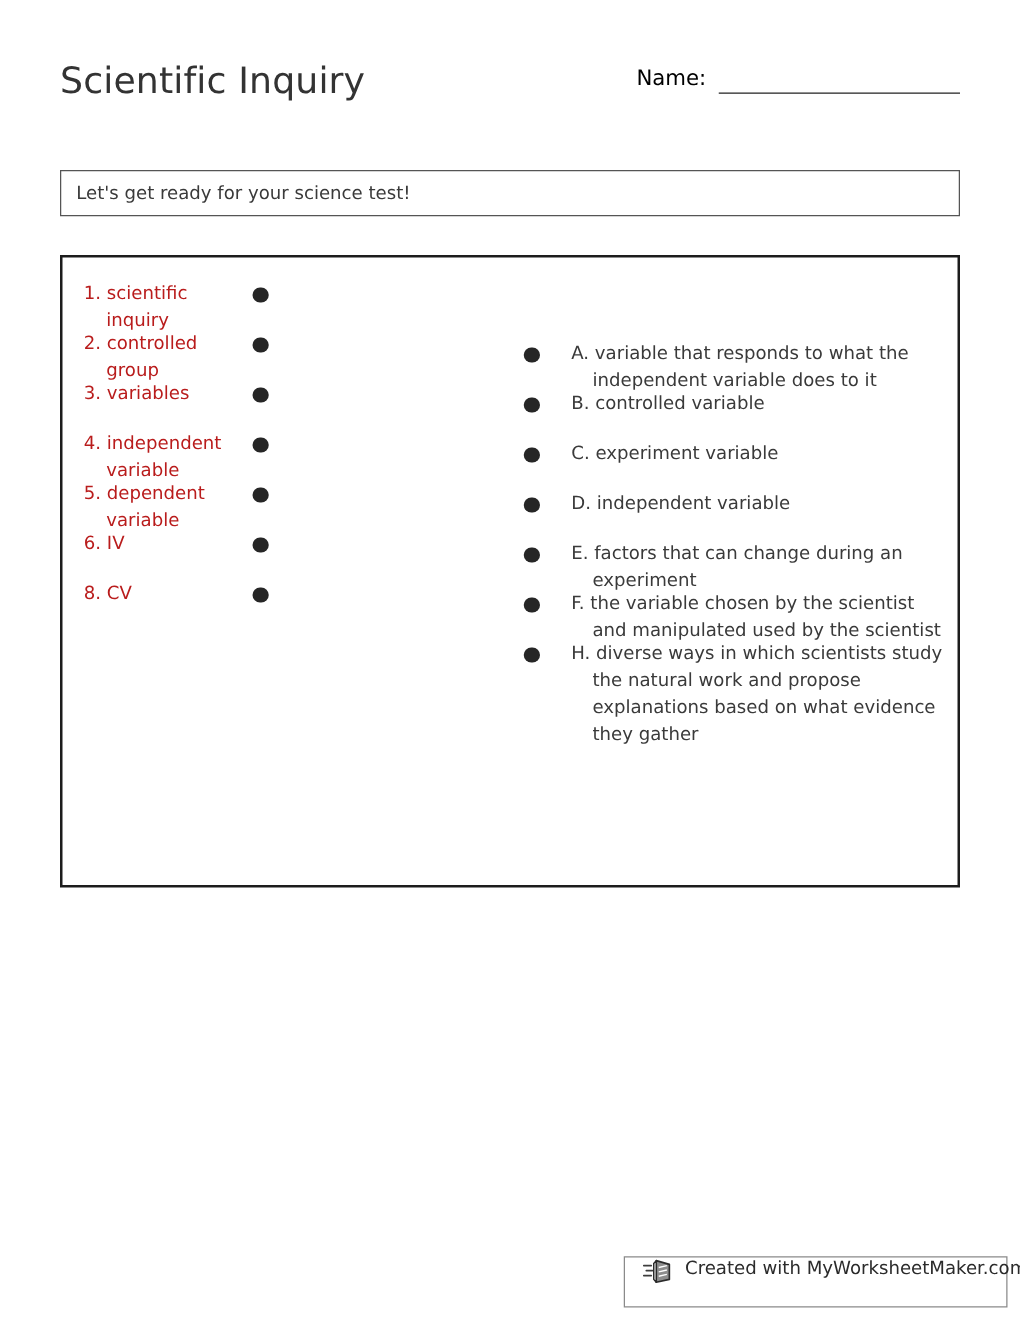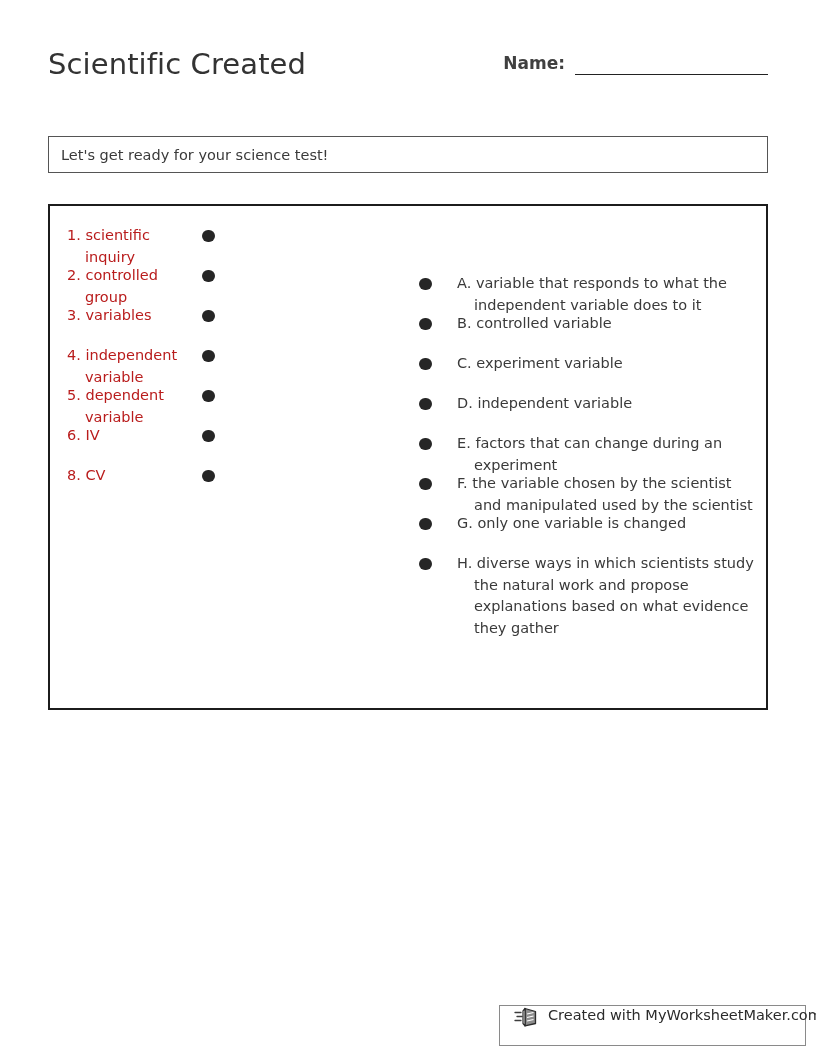--- a/index.html
+++ b/index.html
@@ -39,23 +39,22 @@
   #name-block {
     position: absolute;
     right: 0px;
     top: 8px;
     display: flex;
     align-items: flex-end;
   }
   #name-label {
     font-size: 17px;
     line-height: 22px;
-    color: #404040;
+    color: #000000;
     padding-bottom: 1px;
-    font-weight: bold;
   }
   #name-line {
     width: 193px;
     height: 20px;
     margin-left: 10px;
     border-bottom: 1.4px solid #222222;
   }
 
   
   #instruction-box {
@@ -184,21 +183,21 @@
     font-size: 14.5px;
     line-height: 18px;
     color: #2b2b2b;
     white-space: nowrap;
   }
 </style>
 </head>
 <body>
 
 <div id="header">
-  <div id="worksheet-title">Scientific Created</div>
+  <div id="worksheet-title">Scientific Inquiry</div>
 
   <div id="name-block">
     <span id="name-label">Name:</span>
     <span id="name-line"></span>
   </div>
 </div>
 
 <div id="instruction-box">
   <span id="instruction-text">Let's get ready for your science test!</span>
 </div>
@@ -254,24 +253,20 @@
         <div class="def-dot"></div>
         <div class="def-text">D. independent variable</div>
       </div>
       <div class="def-row">
         <div class="def-dot"></div>
         <div class="def-text">E. factors that can change during an experiment</div>
       </div>
       <div class="def-row">
         <div class="def-dot"></div>
         <div class="def-text">F. the variable chosen by the scientist and manipulated used by the scientist</div>
-      </div>
-      <div class="def-row">
-        <div class="def-dot"></div>
-        <div class="def-text">G. only one variable is changed</div>
       </div>
       <div class="def-row">
         <div class="def-dot"></div>
         <div class="def-text">H. diverse ways in which scientists study the natural work and propose explanations based on what evidence they gather</div>
       </div>
     </div>
 
   </div>
 </div>
 

